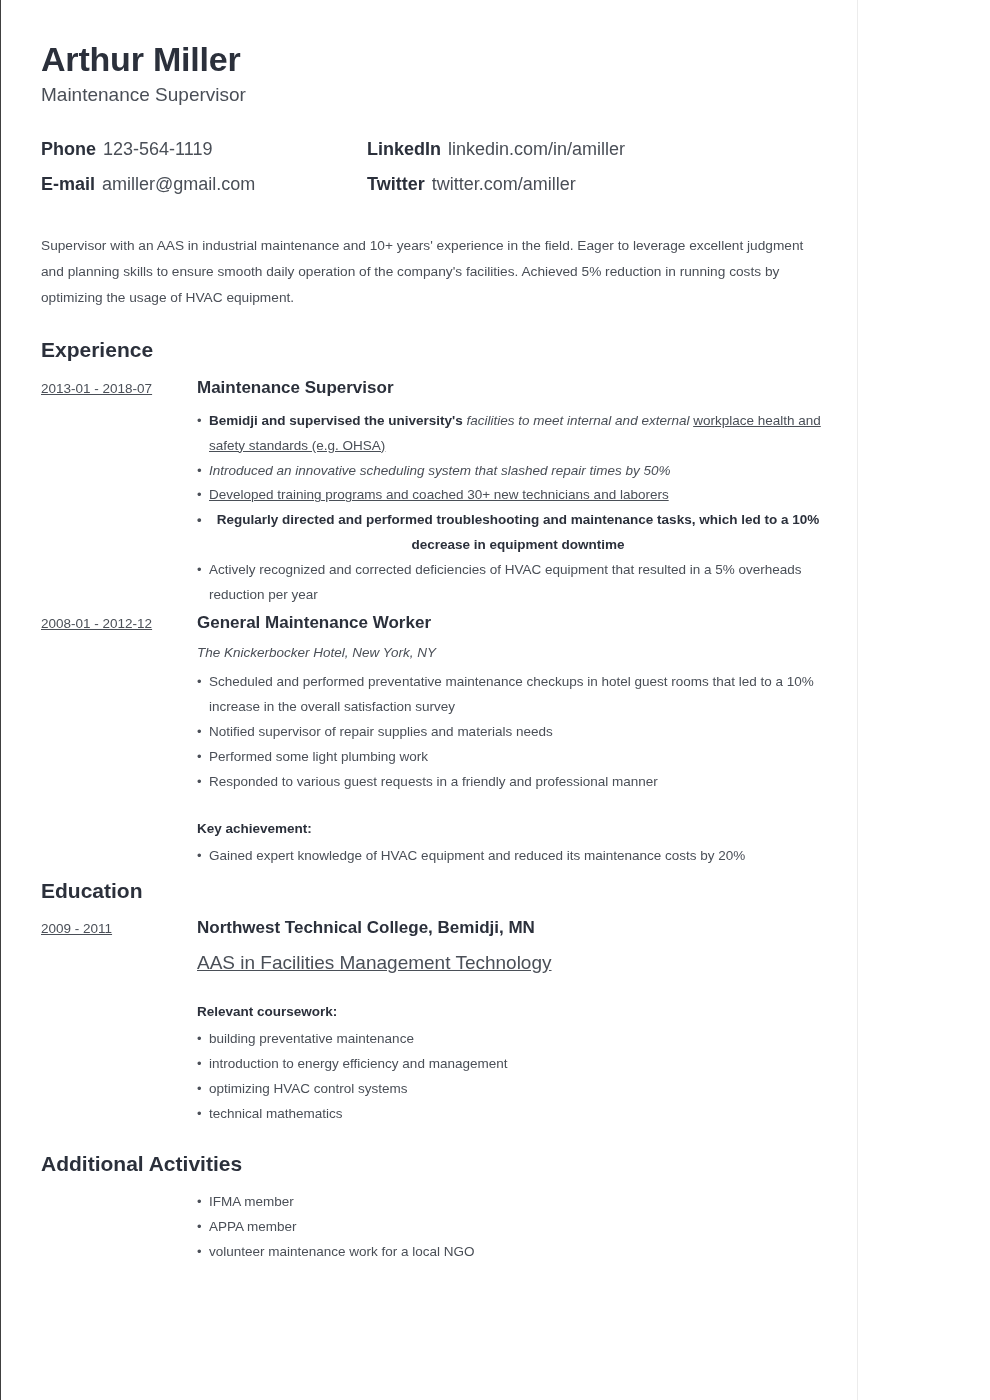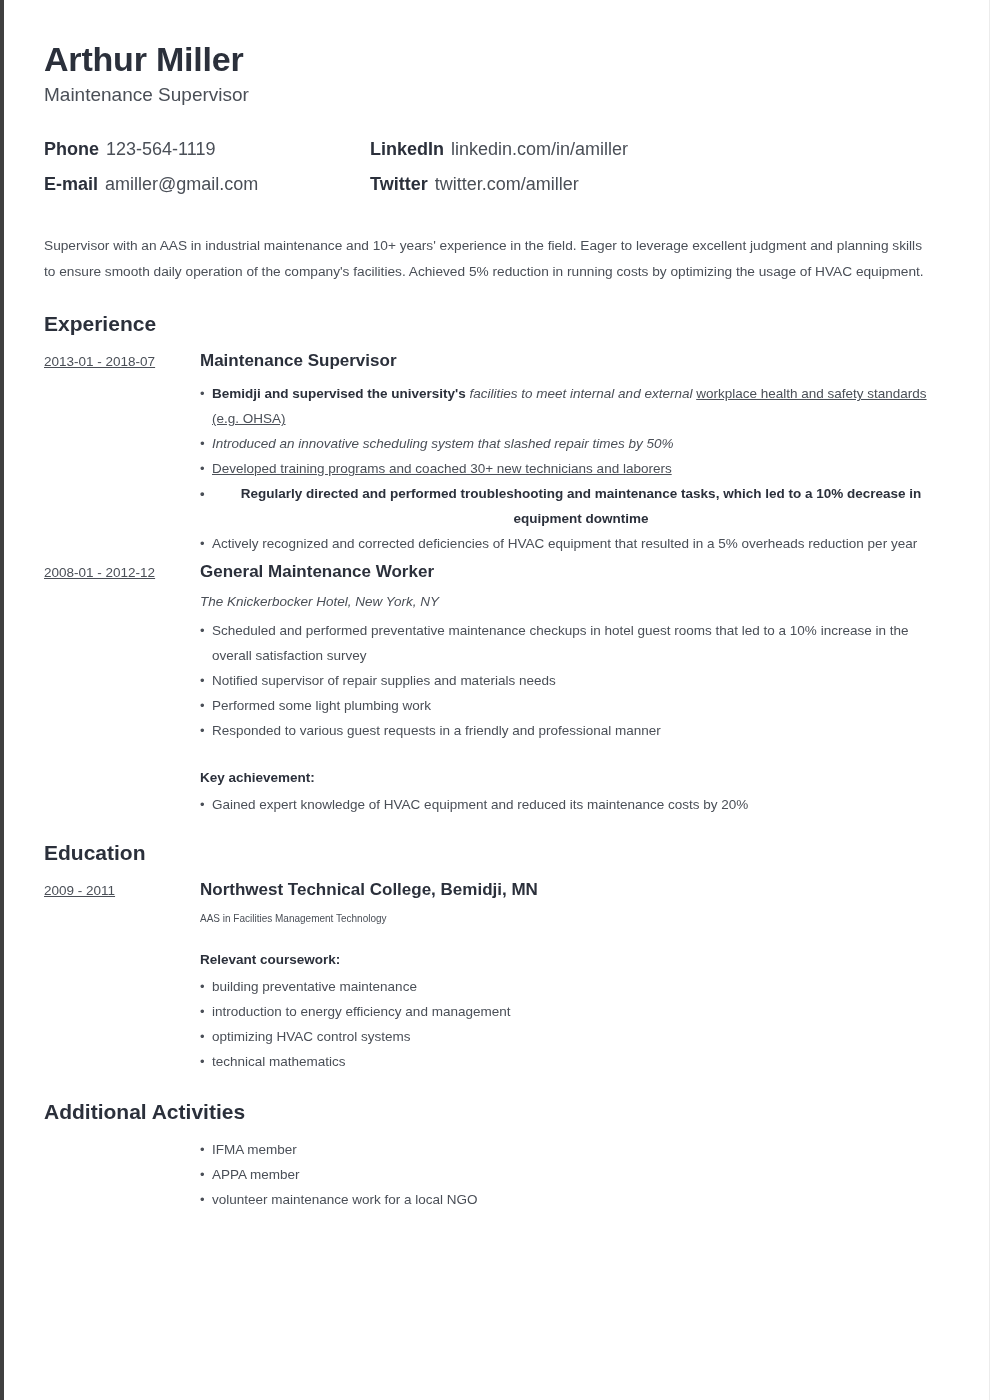--- a/index.html
+++ b/index.html
@@ -8,24 +8,24 @@
     width: 990px;
     height: 1400px;
     background: #ffffff;
     font-family: "Liberation Sans", sans-serif;
     color: #444444;
     -webkit-font-smoothing: antialiased;
   }
 
   .page {
     position: relative;
-    width: 990px;
+    width: 858px;
     min-height: 1400px;
     background: #ffffff;
-    border-left: 4px solid #404040;
+    border-left: 1px solid #404040;
     border-right: 1px solid #ececec;
     padding: 40px 30px 0 40px;
   }
 
   
   .name {
     font-size: 34px;
     font-weight: bold;
     color: #2b303b;
     letter-spacing: -0.2px;
@@ -101,24 +101,25 @@
     margin: 0 0 9px 0;
   }
   .entry-sub {
     font-size: 13.5px;
     font-style: italic;
     color: #4a4f57;
     line-height: 1.4;
     margin: 0 0 7px 0;
   }
   .entry-plain {
-    font-size: 10px;
+    font-size: 19px;
     color: #4a4f57;
     line-height: 1.5;
     margin: 0 0 7px 0;
+    text-decoration: underline;
   }
   .subhead {
     font-size: 13.5px;
     font-weight: bold;
     color: #2b303b;
     line-height: 1.5;
     margin: 24px 0 5px 0;
   }
 
   ul.bullets {
@@ -210,21 +211,21 @@
           <li>Responded to various guest requests in a friendly and professional manner</li>
         </ul>
         <div class="subhead">Key achievement:</div>
         <ul class="bullets">
           <li>Gained expert knowledge of HVAC equipment and reduced its maintenance costs by 20%</li>
         </ul>
       </div>
     </div>
   </div>
 
-  <div class="section" style="margin-top:22px;">
+  <div class="section" style="margin-top:9px;">
     <h2 class="section-title">Education</h2>
 
     <div class="entry">
       <div class="entry-date">2009 - 2011</div>
       <div class="entry-body">
         <h3 class="entry-heading">Northwest Technical College, Bemidji, MN</h3>
         <div class="entry-plain">AAS in Facilities Management Technology</div>
         <div class="subhead">Relevant coursework:</div>
         <ul class="bullets">
           <li>building preventative maintenance</li>

